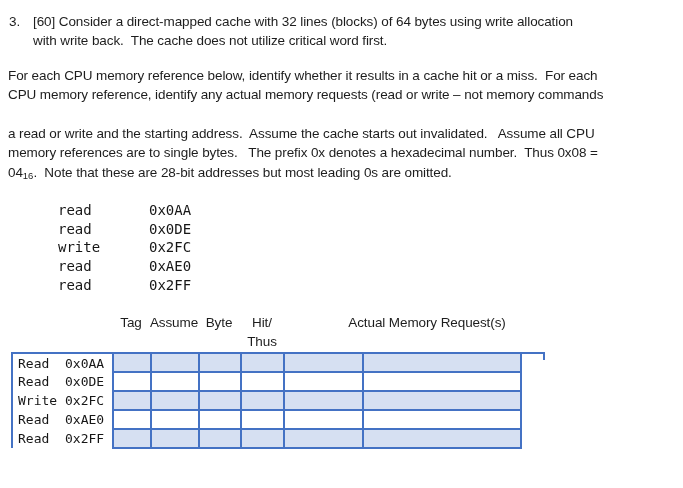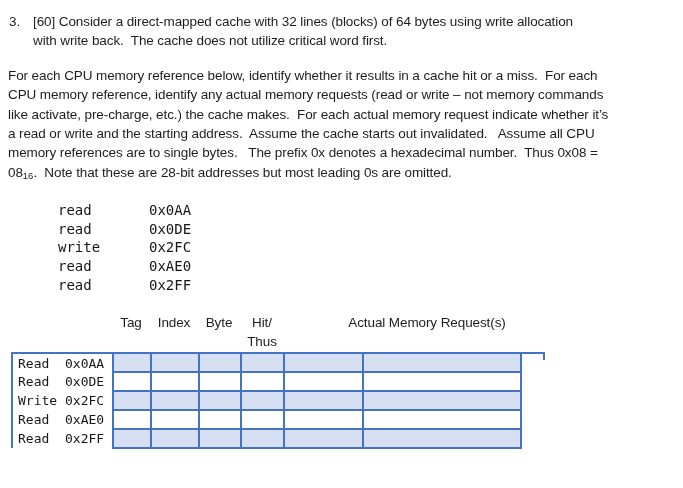--- a/index.html
+++ b/index.html
@@ -86,35 +86,34 @@
 <body>
 
 <div class="page">
 
   <div class="line" style="left:9px; top:12px;">3.</div>
   <div class="line" style="left:33px; top:12px;">[60] Consider a direct-mapped cache with 32 lines (blocks) of 64 bytes using write allocation</div>
   <div class="line" style="left:33px; top:31.3px;">with write back.  The cache does not utilize critical word first.</div>
 
   <div class="line" style="left:8px; top:66px;">For each CPU memory reference below, identify whether it results in a cache hit or a miss.  For each</div>
   <div class="line" style="left:8px; top:85.3px;">CPU memory reference, identify any actual memory requests (read or write – not memory commands</div>
-  <div class="line" style="left:8px; top:104.6px;">like activate, pre-charge, etc.) the cache makes.  For each actual memory request indicate whether it’s</div>
   <div class="line" style="left:8px; top:123.9px;text-align:right;">a read or write and the starting address.  Assume the cache starts out invalidated.   Assume all CPU</div>
   <div class="line" style="left:8px; top:143.2px;">memory references are to single bytes.   The prefix 0x denotes a hexadecimal number.  Thus 0x08 =</div>
-  <div class="line" style="left:8px; top:162.5px;"><span>08</span><span class="sub">16</span><span>.  Note that these are 28-bit addresses but most leading 0s are omitted.</span></div>
+  <div class="line" style="left:8px; top:162.5px;"><span>04</span><span class="sub">16</span><span>.  Note that these are 28-bit addresses but most leading 0s are omitted.</span></div>
 
   <div class="mem-list">
     <div class="mem-row"><span class="op">read</span><span>0x0AA</span></div>
     <div class="mem-row"><span class="op">read</span><span>0x0DE</span></div>
     <div class="mem-row"><span class="op">write</span><span>0x2FC</span></div>
     <div class="mem-row"><span class="op">read</span><span>0xAE0</span></div>
     <div class="mem-row"><span class="op">read</span><span>0x2FF</span></div>
   </div>
 
   <div class="thead" style="left:131px; top:315px;">Tag</div>
-  <div class="thead" style="left:174px; top:315px;">Index</div>
+  <div class="thead" style="left:174px; top:315px;">Assume</div>
   <div class="thead" style="left:219px; top:315px;">Byte</div>
   <div class="thead" style="left:262px; top:315px;text-align:center;">Hit/</div>
   <div class="thead" style="left:262px; top:333.5px;">Thus</div>
   <div class="thead" style="left:407px; top:315px;margin-left:20px;">Actual Memory Request(s)</div>
 
   <table class="answer-table">
     <colgroup>
       <col style="width:101px">
         <col style="width:38px">
         <col style="width:48px">

